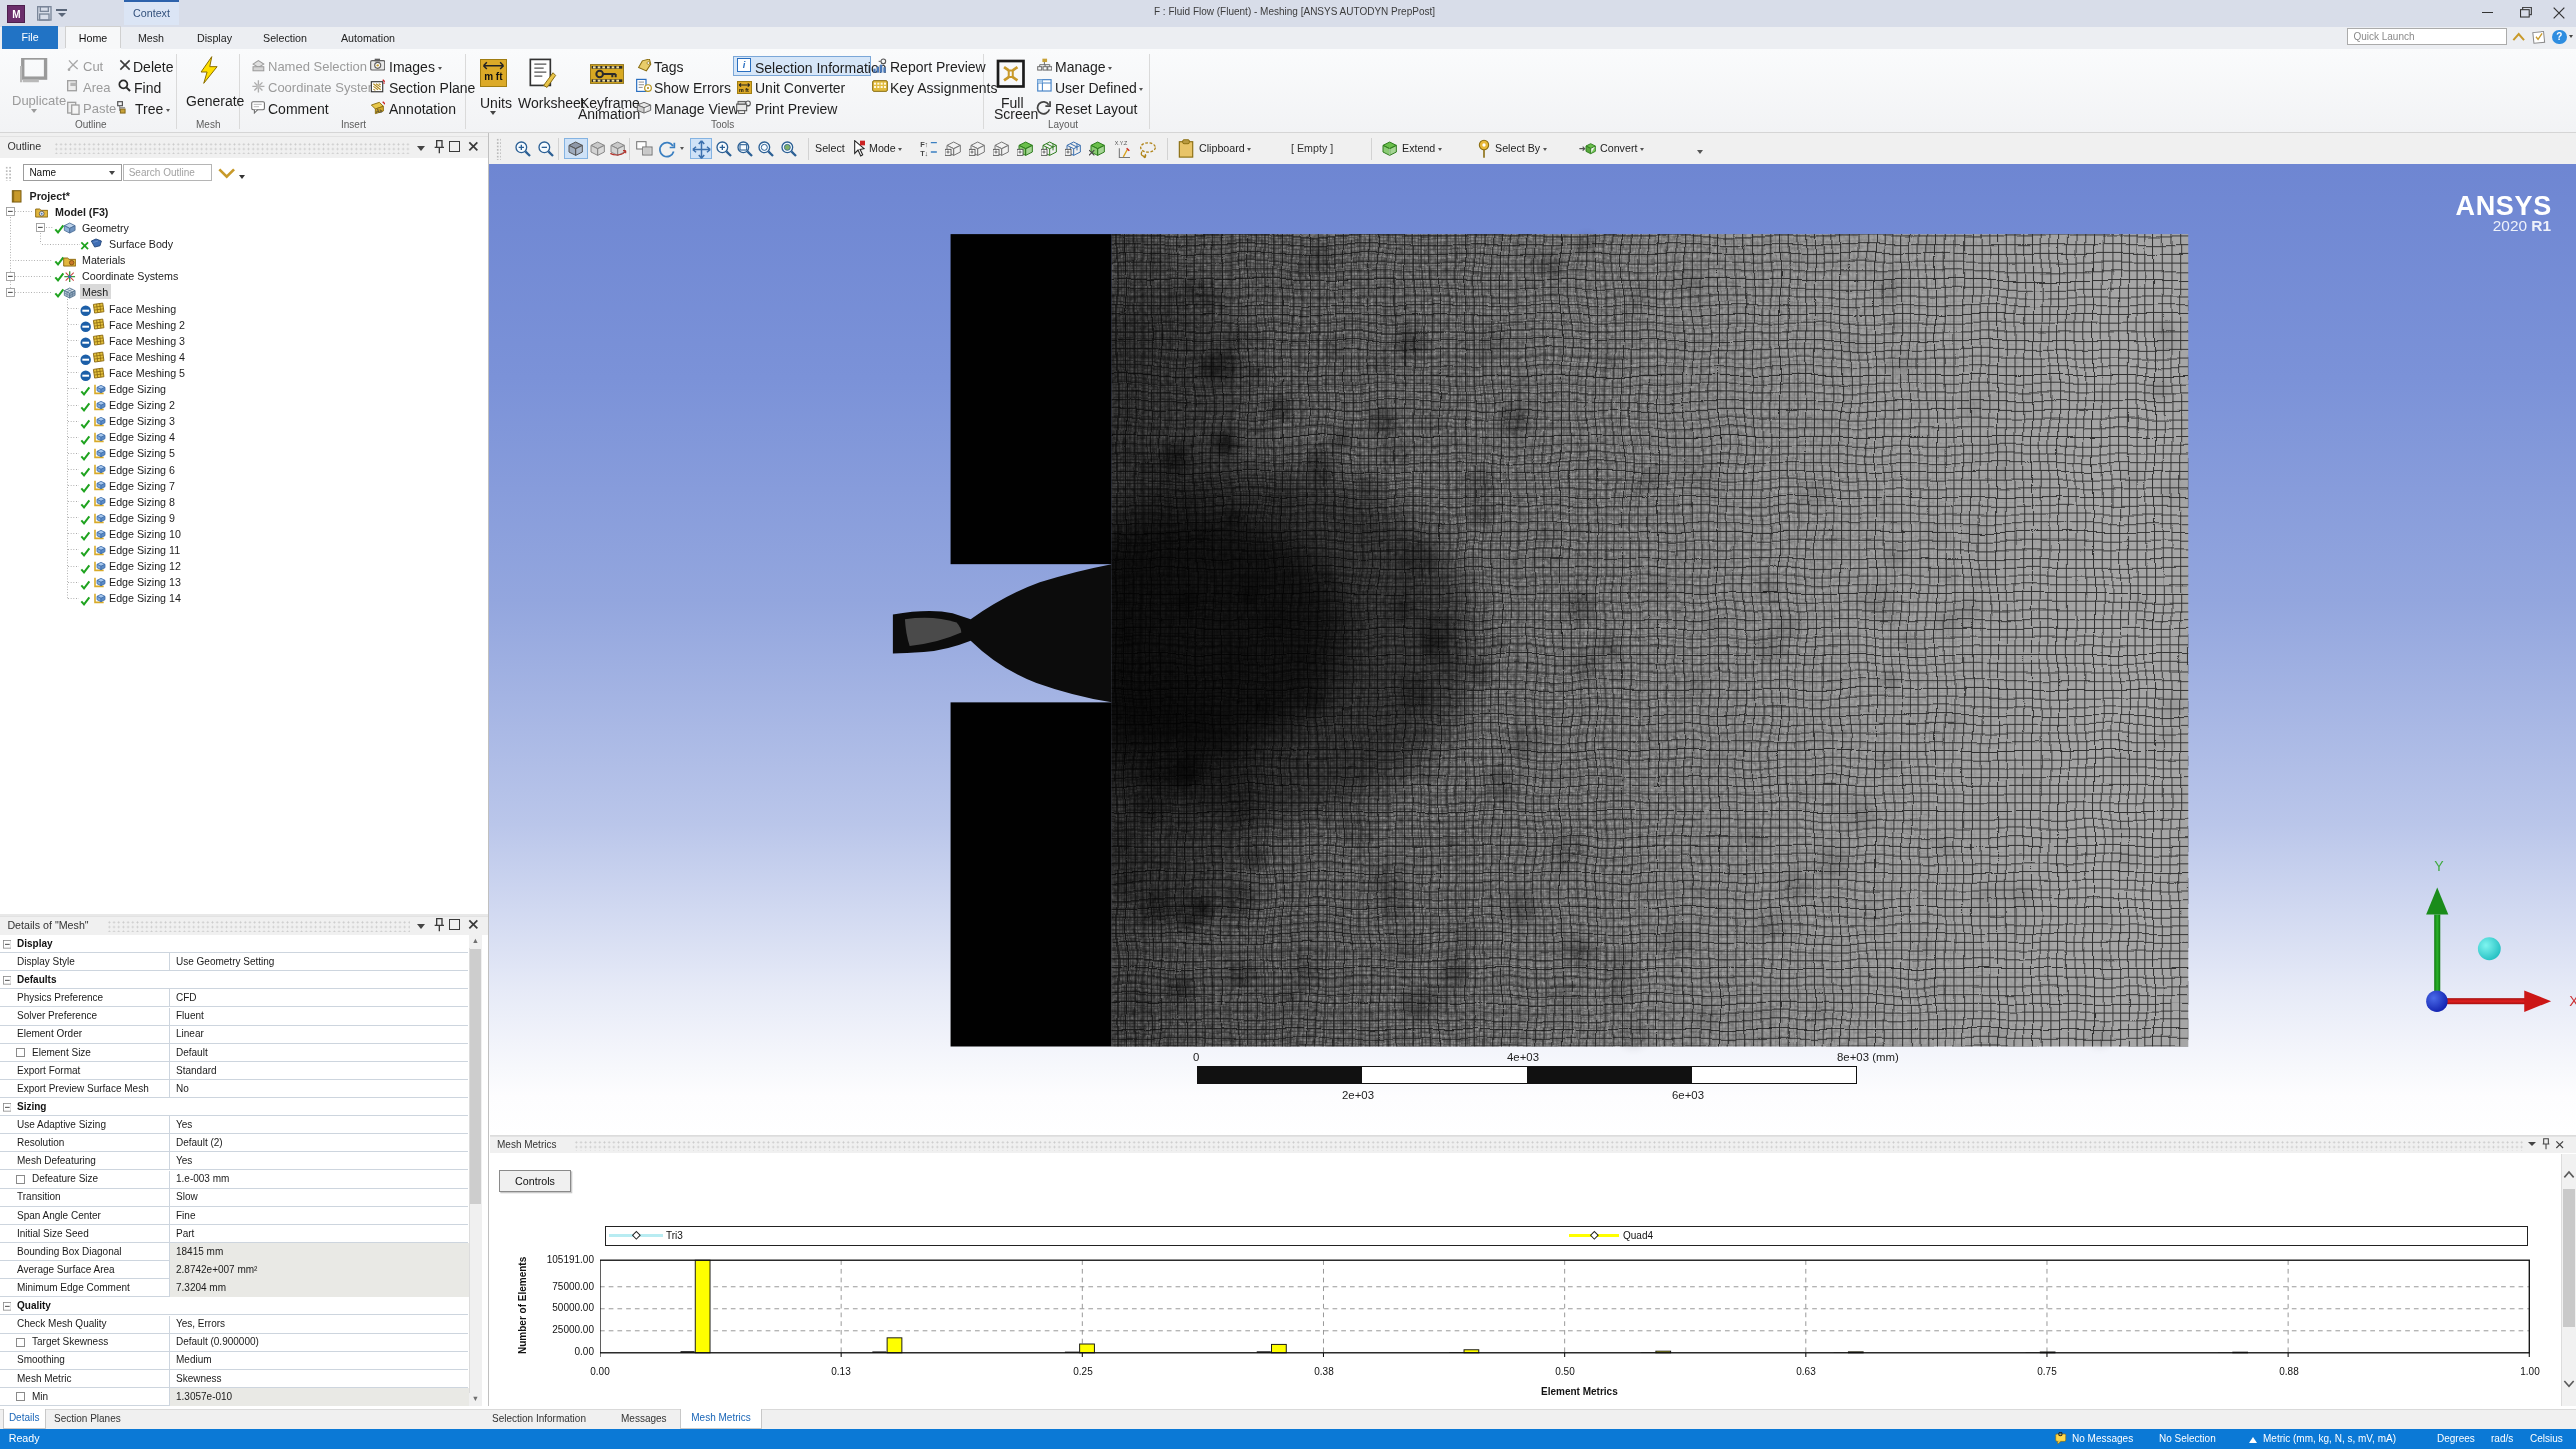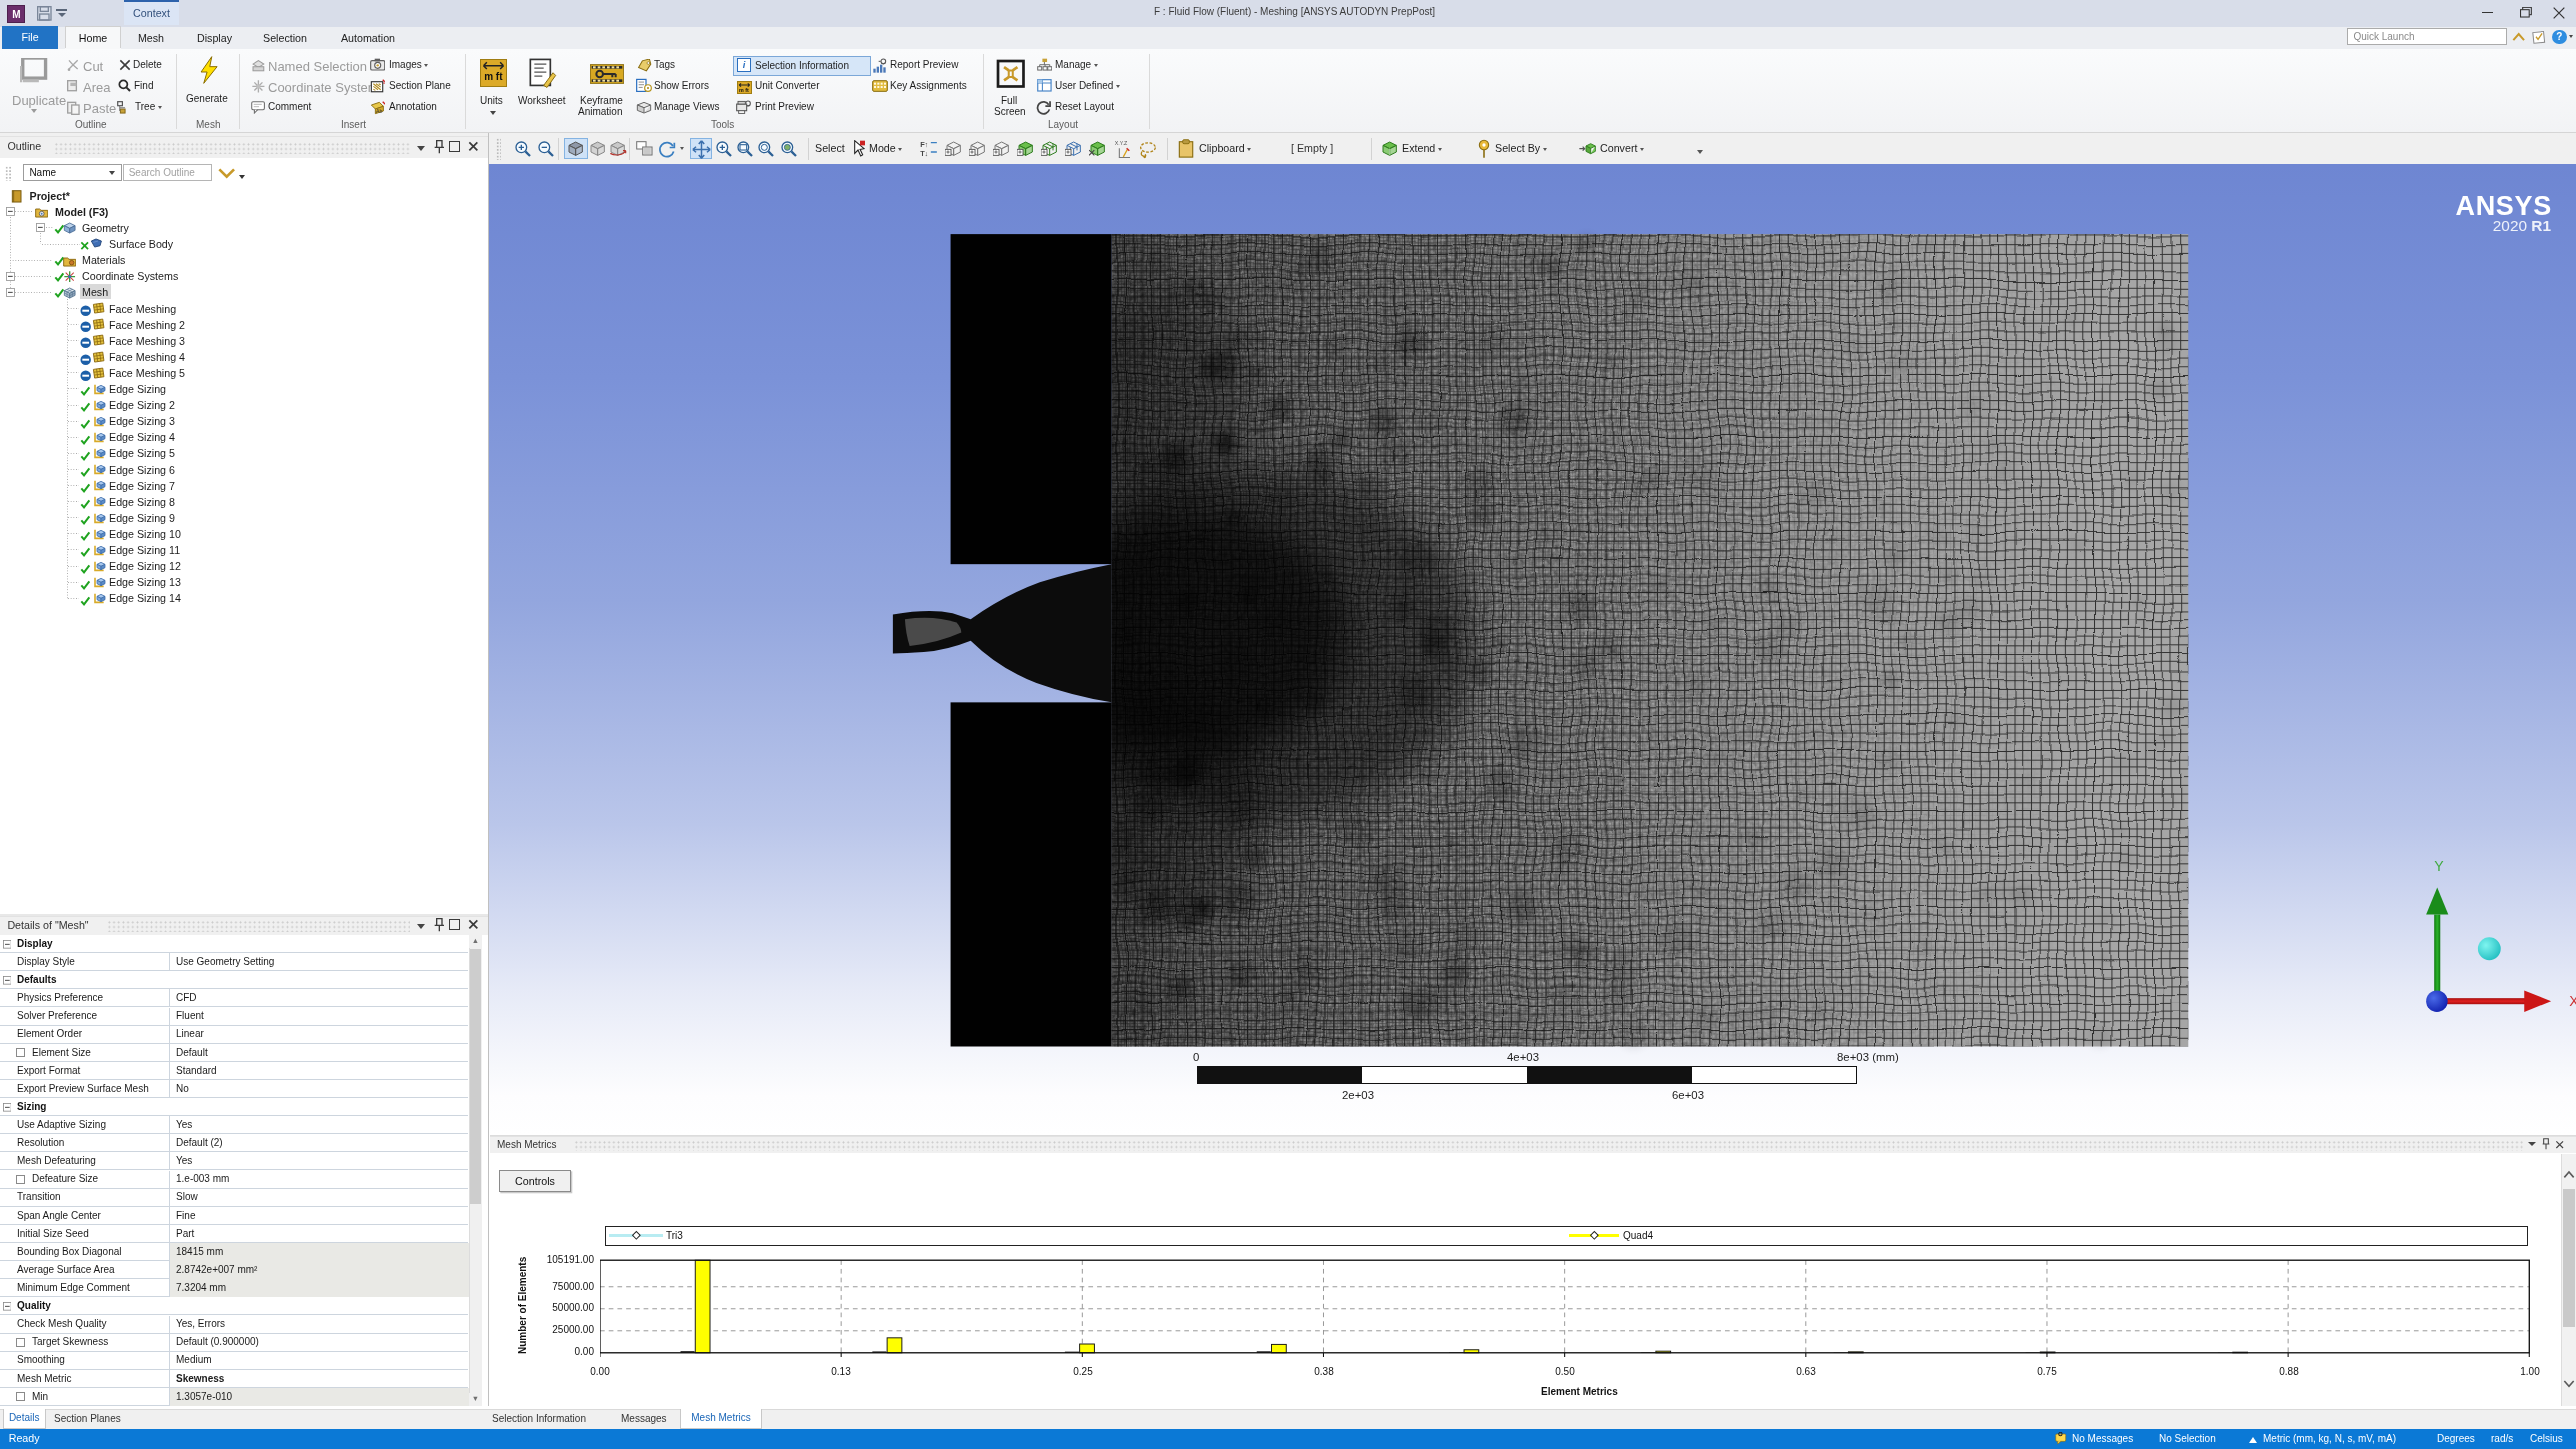--- a/index.html
+++ b/index.html
@@ -1,18 +1,18 @@
 <!DOCTYPE html>
 <html style="font-size:10.7px"><head><meta charset="utf-8"><style>
 *{margin:0;padding:0;box-sizing:border-box;}
 html,body{width:2576px;height:1449px;overflow:hidden;font-family:"Liberation Sans",sans-serif;background:#fff;}
 .a{position:absolute;}
 .hdr{background:#f0f0f0;border-top:0.7px solid #e2e2e2;}
 .dots{background-image:radial-gradient(circle,#c9c9c9 0.9px,rgba(0,0,0,0) 1px);background-size:4.7px 4.7px;}
-.lbl{position:absolute;font-size:10px;color:#1e1e1e;white-space:nowrap;}
+.lbl{position:absolute;font-size:14px;color:#1e1e1e;white-space:nowrap;}
 .glbl{position:absolute;font-size:13px;color:#9b9b9b;white-space:nowrap;}
 .grp{position:absolute;font-size:10px;color:#5c5c5c;white-space:nowrap;}
 .sep{position:absolute;width:0.7px;background:#dadada;}
 .caret{display:inline-block;width:0;height:0;border-left:2.7px solid transparent;border-right:2.7px solid transparent;border-top:3.4px solid #555;vertical-align:middle;margin-left:2.7px;}
 .trow{position:absolute;font-size:10.7px;color:#1c1c1c;white-space:nowrap;height:16px;line-height:16px;}
 svg{display:block;}
 </style></head><body>
 
 <div class="a" style="left:0;top:0;width:2576px;height:27px;background:#d8dde9;"></div>
 <div class="a" style="left:7.4px;top:4.7px;width:18px;height:18px;background:#6b2e6b;border:0.7px solid #4d204d;color:#fff;font-size:10px;font-weight:bold;text-align:center;line-height:17px;">M</div>
@@ -869,21 +869,21 @@
 <div class="a" style="left:16px;top:1338px;width:9.4px;height:9.4px;background:#fff;border:0.7px solid #8a8a8a;"></div>
 <div class="a" style="left:32px;top:1336px;font-size:10px;color:#1a1a1a;">Target Skewness</div>
 <div class="a" style="left:176px;top:1336px;font-size:10px;color:#1a1a1a;">Default (0.900000)</div>
 <div class="a" style="left:0;top:1352px;width:468px;height:18px;border-bottom:0.7px solid #cdd5de;"></div>
 <div class="a" style="left:169px;top:1352px;width:0.7px;height:18px;background:#cdd5de;"></div>
 <div class="a" style="left:17px;top:1354px;font-size:10px;color:#1a1a1a;">Smoothing</div>
 <div class="a" style="left:176px;top:1354px;font-size:10px;color:#1a1a1a;">Medium</div>
 <div class="a" style="left:0;top:1370px;width:468px;height:18px;border-bottom:0.7px solid #cdd5de;"></div>
 <div class="a" style="left:169px;top:1370px;width:0.7px;height:18px;background:#cdd5de;"></div>
 <div class="a" style="left:17px;top:1373px;font-size:10px;color:#1a1a1a;">Mesh Metric</div>
-<div class="a" style="left:176px;top:1373px;font-size:10px;color:#1a1a1a;font-weight:bold;">Skewness</div>
+<div class="a" style="left:176px;top:1373px;font-size:10px;color:#1a1a1a;">Skewness</div>
 <div class="a" style="left:0;top:1388px;width:468px;height:18px;border-bottom:0.7px solid #cdd5de;"></div>
 <div class="a" style="left:169px;top:1388px;width:0.7px;height:18px;background:#cdd5de;"></div>
 <div class="a" style="left:16px;top:1392px;width:9.4px;height:9.4px;background:#fff;border:0.7px solid #8a8a8a;"></div>
 <div class="a" style="left:170px;top:1388px;width:299px;height:18px;background:#e9e9e5;"></div>
 <div class="a" style="left:32px;top:1391px;font-size:10px;color:#1a1a1a;">Min</div>
 <div class="a" style="left:176px;top:1391px;font-size:10px;color:#1a1a1a;">1.3057e-010</div>
 <div class="a" style="left:469px;top:935px;width:12.7px;height:471px;background:#f0f0f0;border-left:0.7px solid #dcdcdc;"></div>
 <div class="a" style="left:469px;top:935px;width:12.7px;height:12.7px;background:#f0f0f0;color:#707070;font-size:7.4px;text-align:center;line-height:12px;">▲</div>
 <div class="a" style="left:469px;top:1393px;width:12.7px;height:12.7px;background:#f0f0f0;color:#707070;font-size:7.4px;text-align:center;line-height:12px;">▼</div>
 <div class="a" style="left:470px;top:949px;width:11.4px;height:255px;background:#cdcdcd;"></div>

